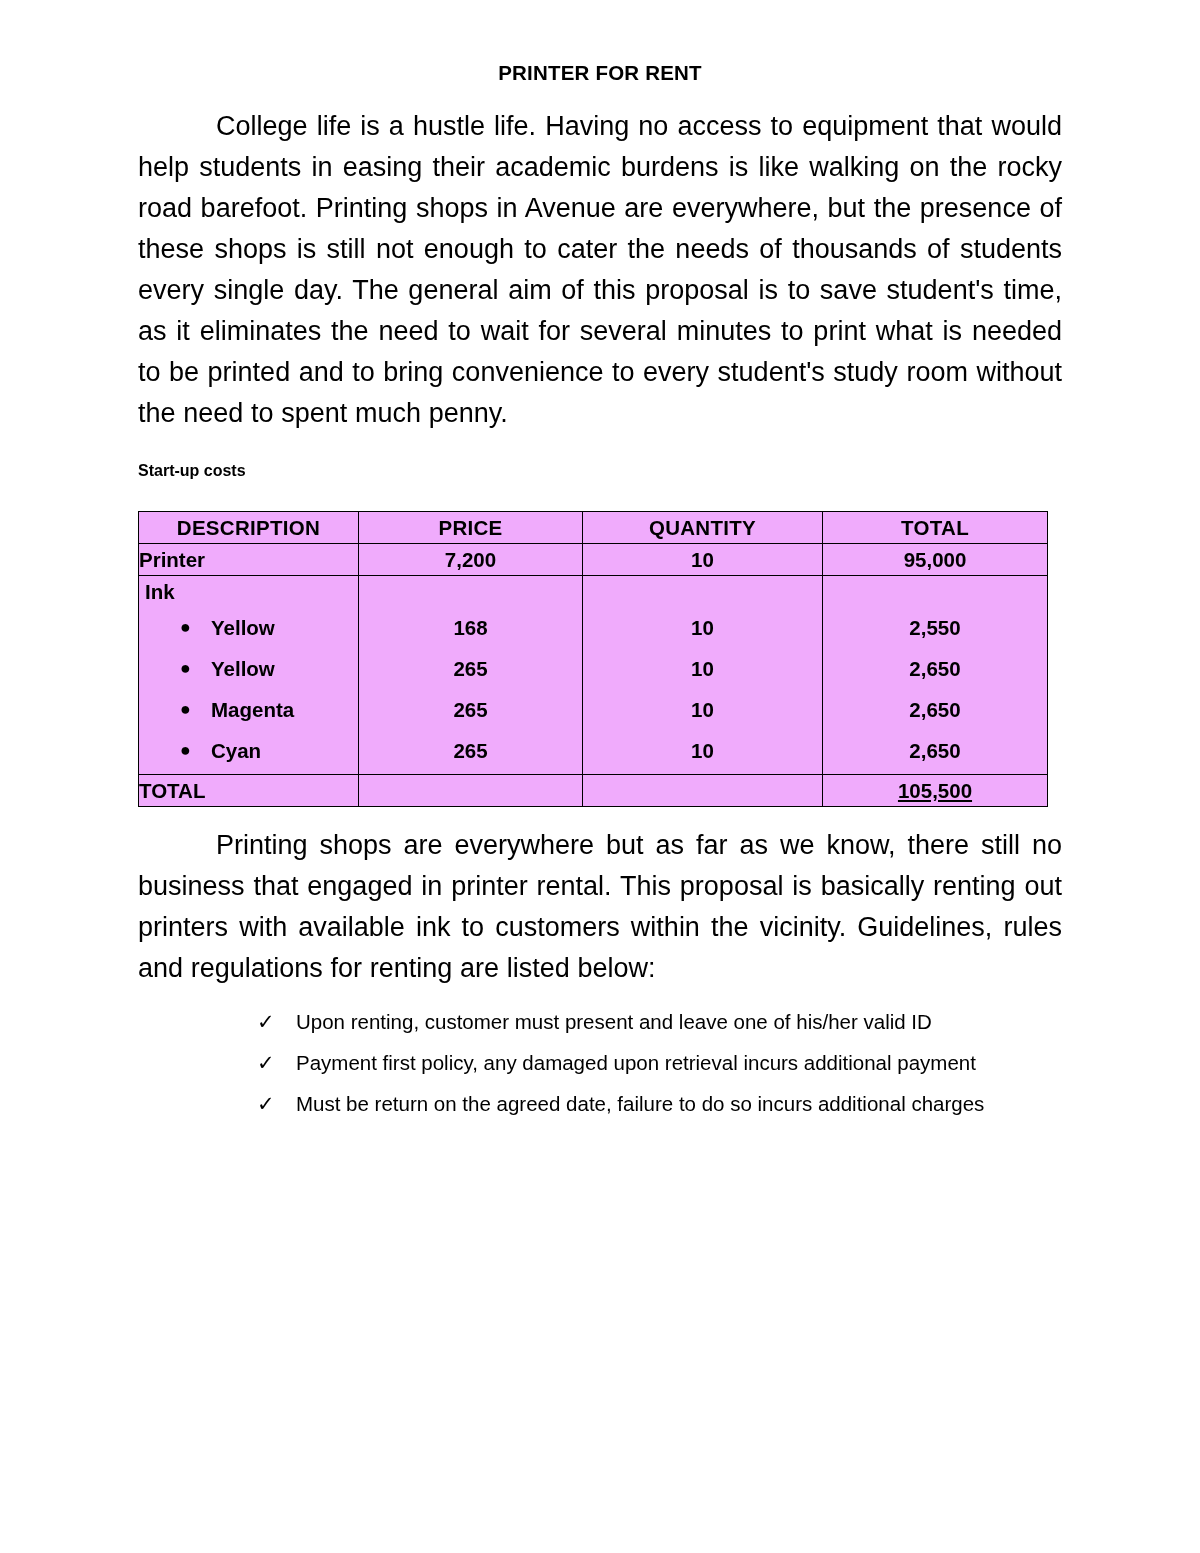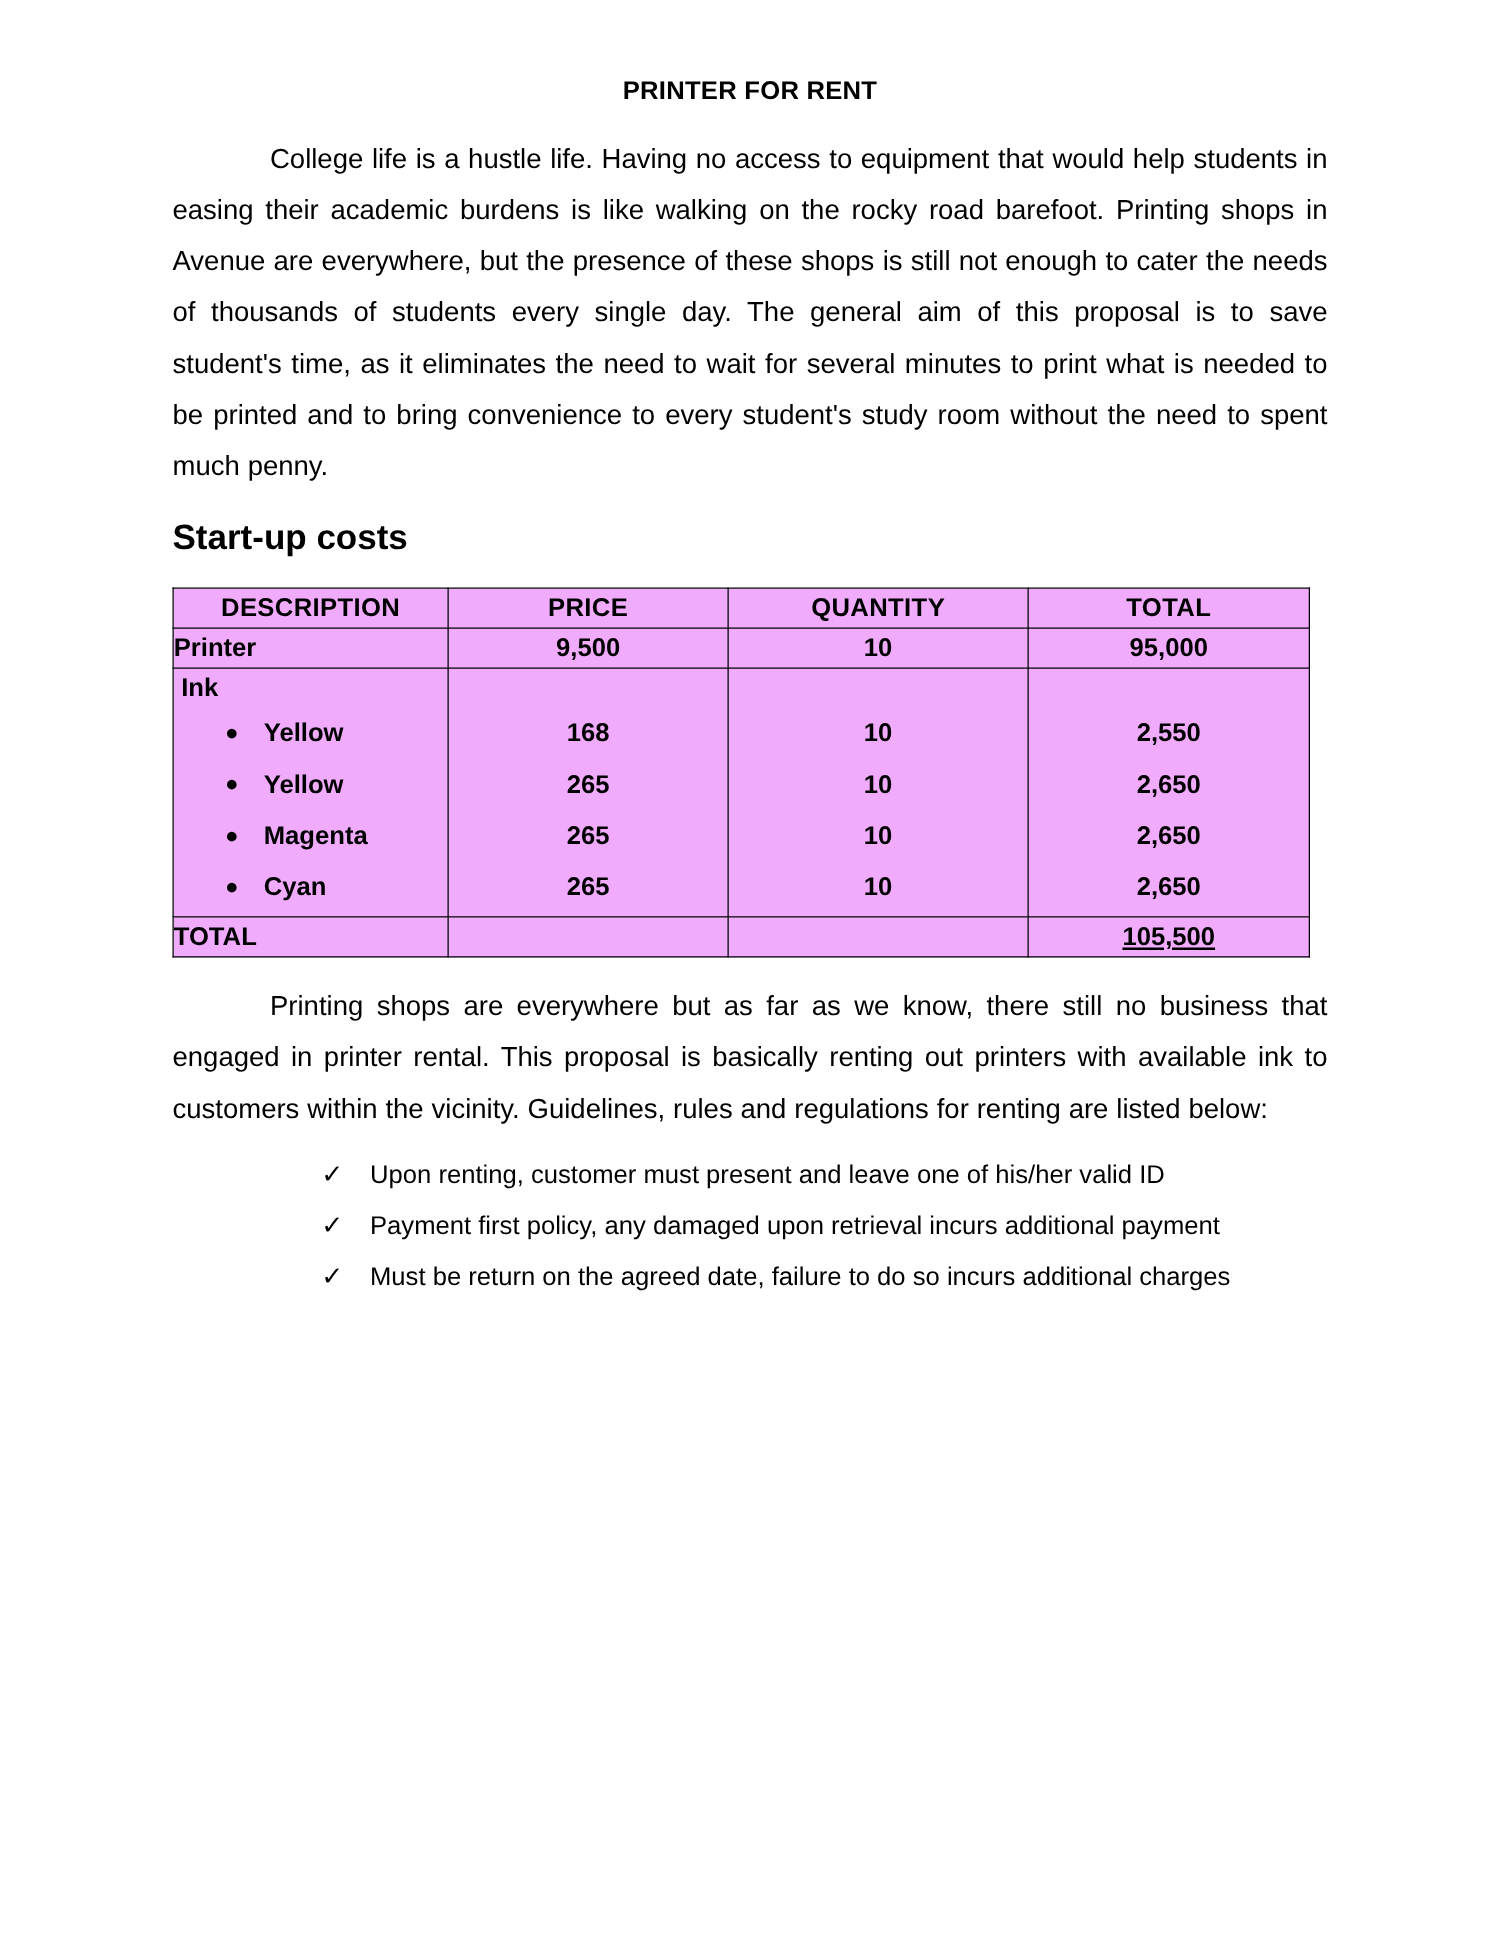--- a/index.html
+++ b/index.html
@@ -37,38 +37,38 @@
     font-weight: bold;
     text-align: center;
     letter-spacing: 0.2px;
     margin: 0;
     padding-top: 60px;
     line-height: 26px;
   }
 
   
   .para {
-    font-size: 22px;
+    font-size: 27px;
     line-height: 41px;
     text-align: justify;
     text-justify: inter-word;
     margin: 0;
     text-indent: 78px;
     word-spacing: 0.2px;
   }
   .para-intro {
     margin-top: 20px;
   }
   .para-prodserv {
     margin-top: 18px;
   }
 
   
   .heading {
-    font-size: 28px;
+    font-size: 16px;
     font-weight: bold;
     margin: 0;
     line-height: 30px;
     text-align: left;
   }
   .heading-startup {
     margin-top: 22px;
   }
   .heading-prodserv {
     margin-top: 43px;
@@ -223,21 +223,21 @@
           <tr>
             <th class="head-cell">DESCRIPTION</th>
             <th class="head-cell">PRICE</th>
             <th class="head-cell">QUANTITY</th>
             <th class="head-cell">TOTAL</th>
           </tr>
         </thead>
         <tbody>
           <tr>
             <td class="cell-left">Printer</td>
-            <td class="cell-center">9,500</td>
+            <td class="cell-center">7,200</td>
             <td class="cell-center">10</td>
             <td class="cell-center">95,000</td>
           </tr>
 
           <tr>
             <td class="ink-desc">
               <div class="ink-label">Ink</div>
               <ul class="ink-list">
                 <li>
                   <span class="bullet">●</span>

